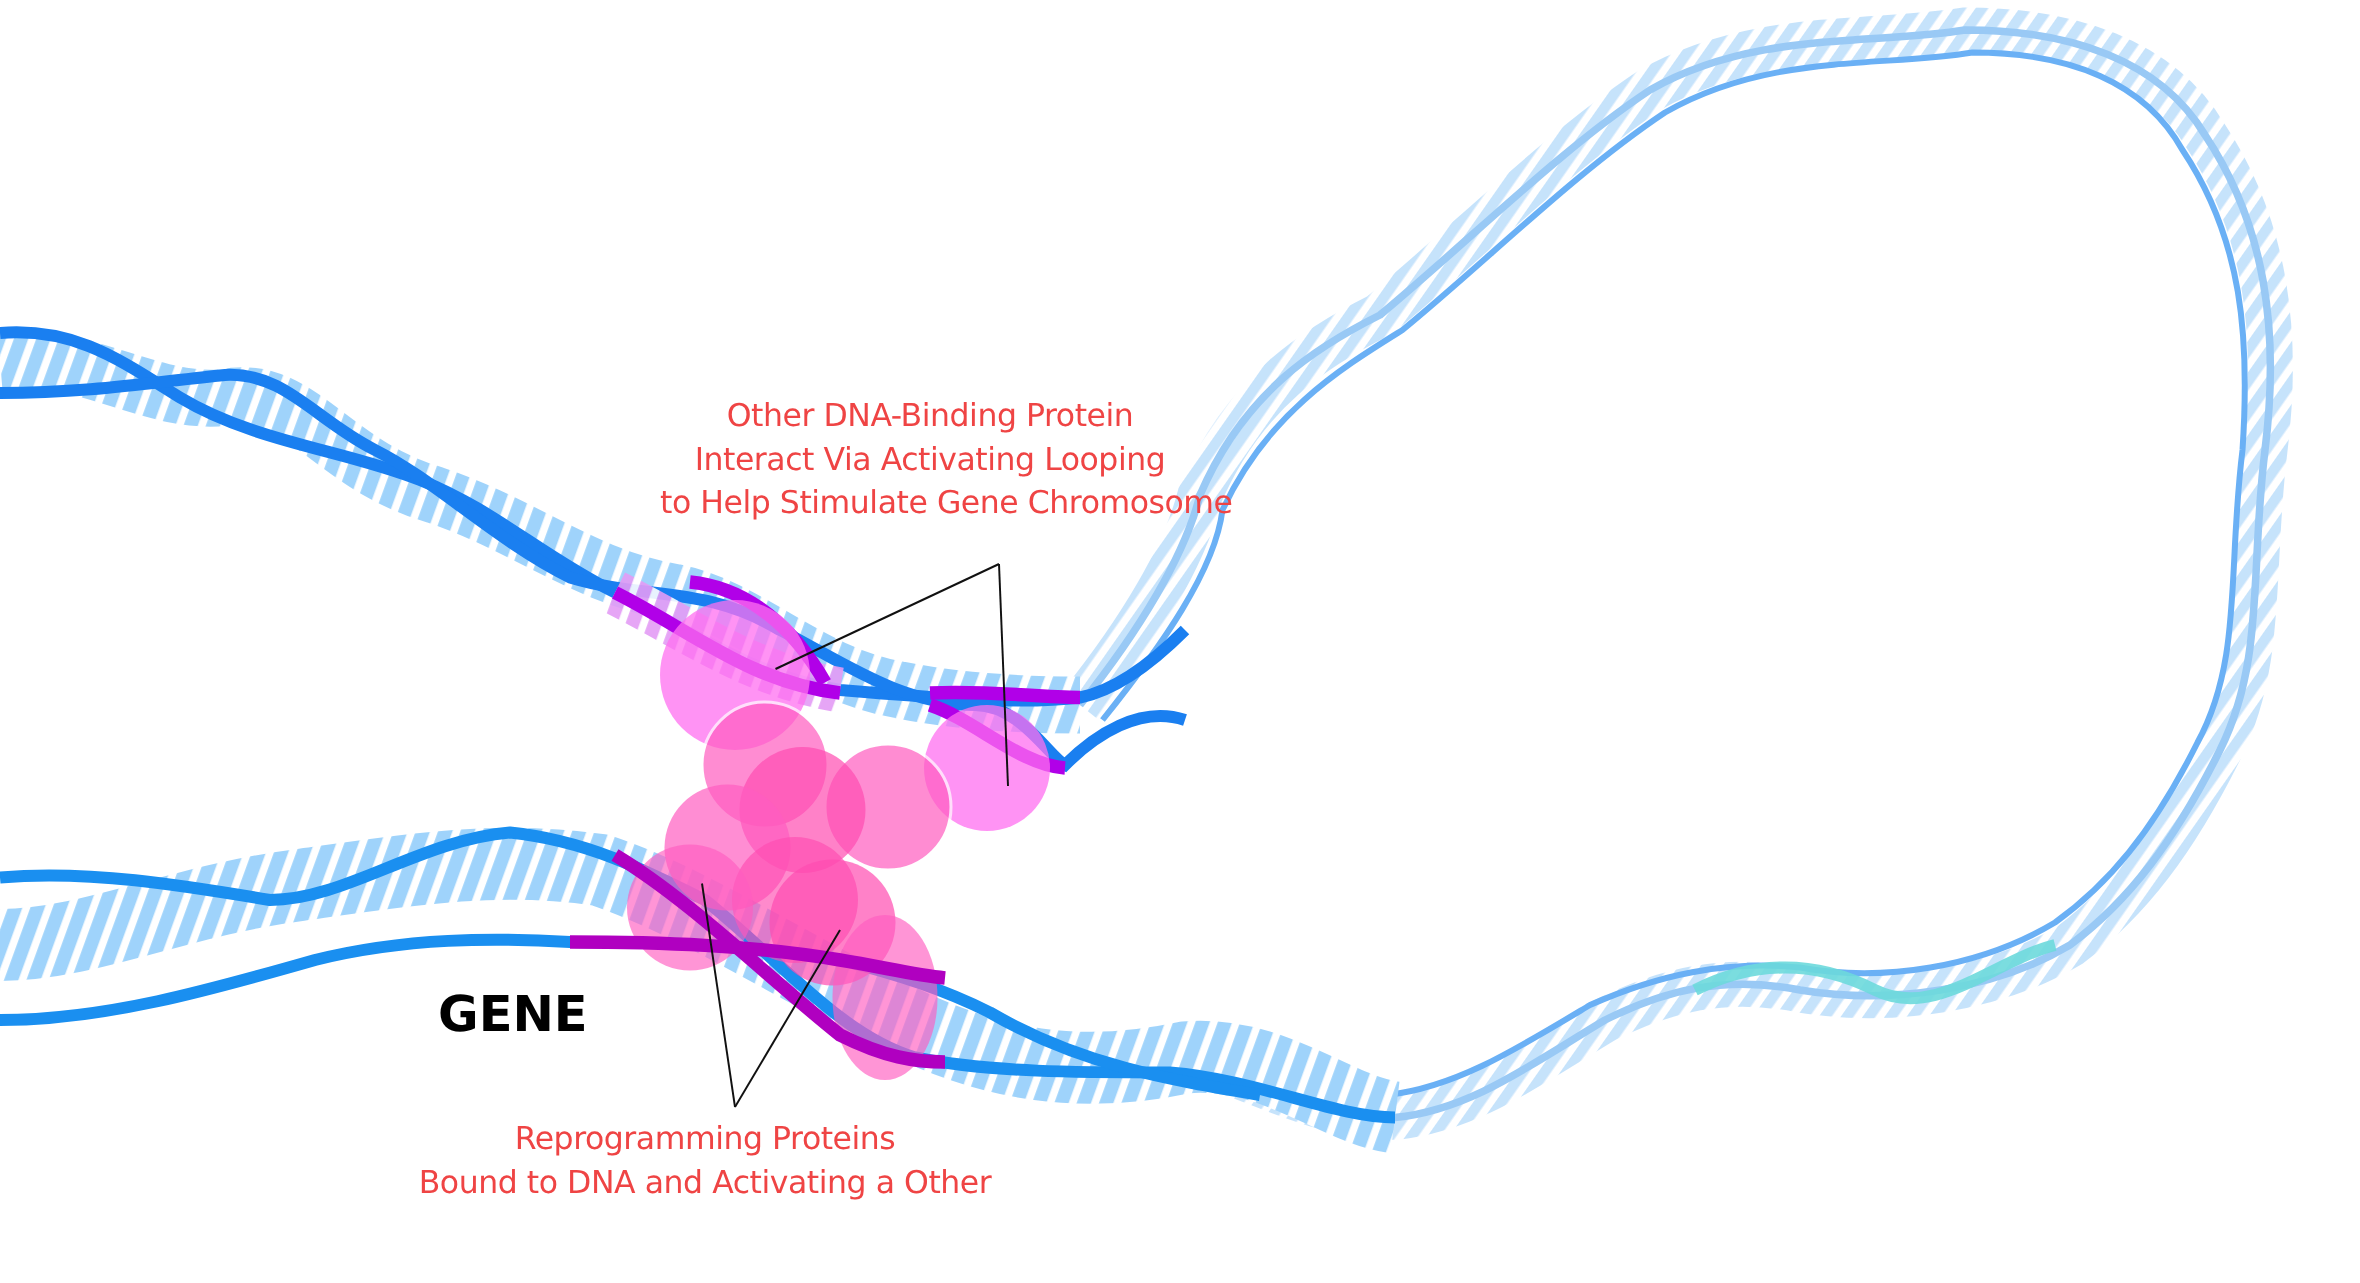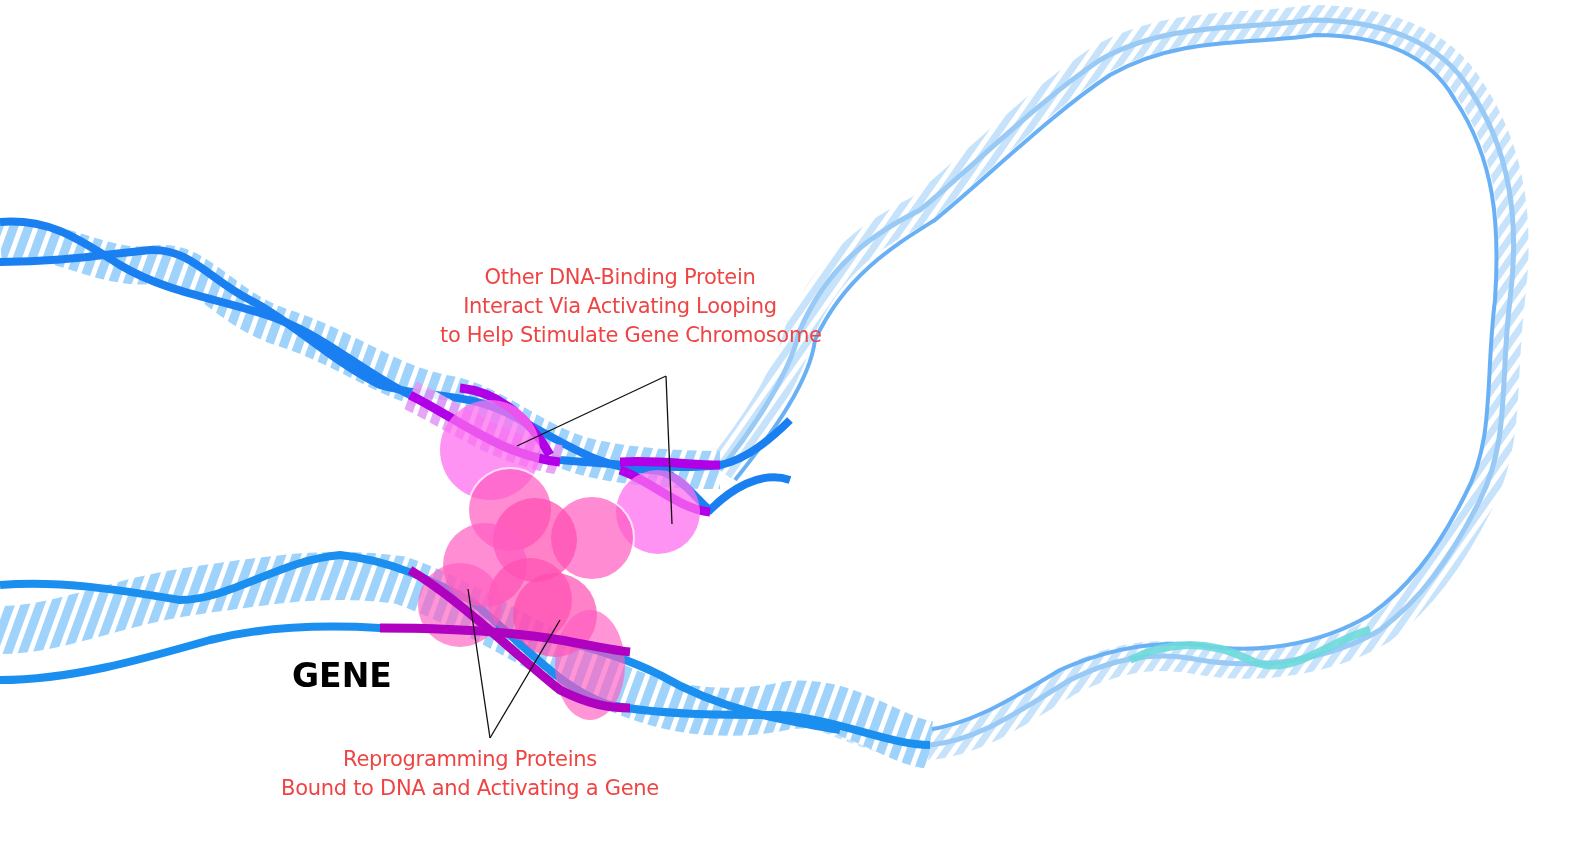--- a/index.html
+++ b/index.html
@@ -87,16 +87,16 @@
 </svg>
 
 <div id="top-label" class="label">
   <div>Other DNA-Binding Protein</div>
   <div>Interact Via Activating Looping</div>
   <div>to Help Stimulate Gene Chromosome</div>
 </div>
 
 <div id="bottom-label" class="label">
   <div>Reprogramming Proteins</div>
-  <div>Bound to DNA and Activating a Gene</div>
+  <div>Bound to DNA and Activating a Other</div>
 </div>
 
 <div id="gene-label">GENE</div>
 
 </body></html>

